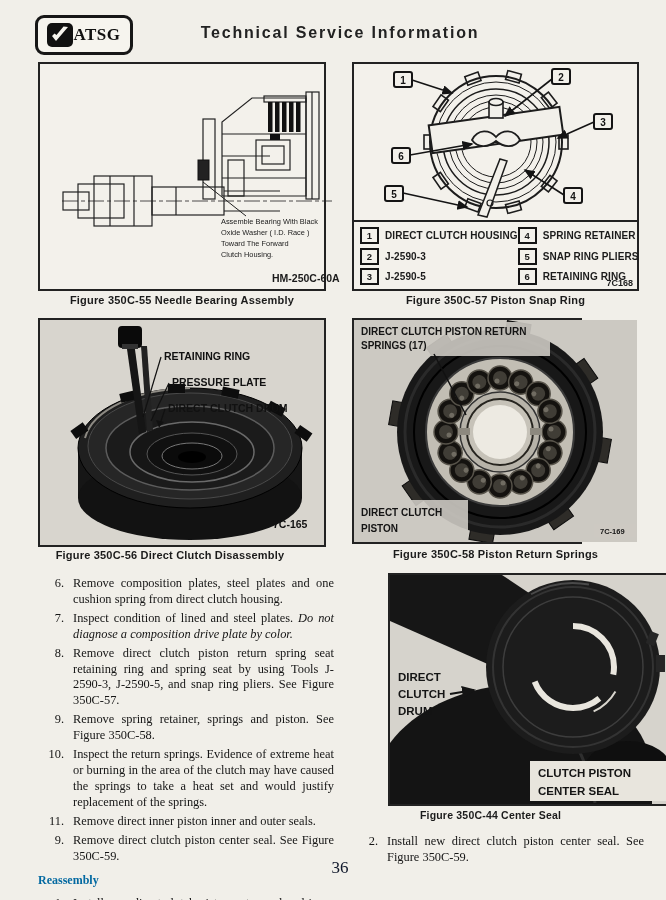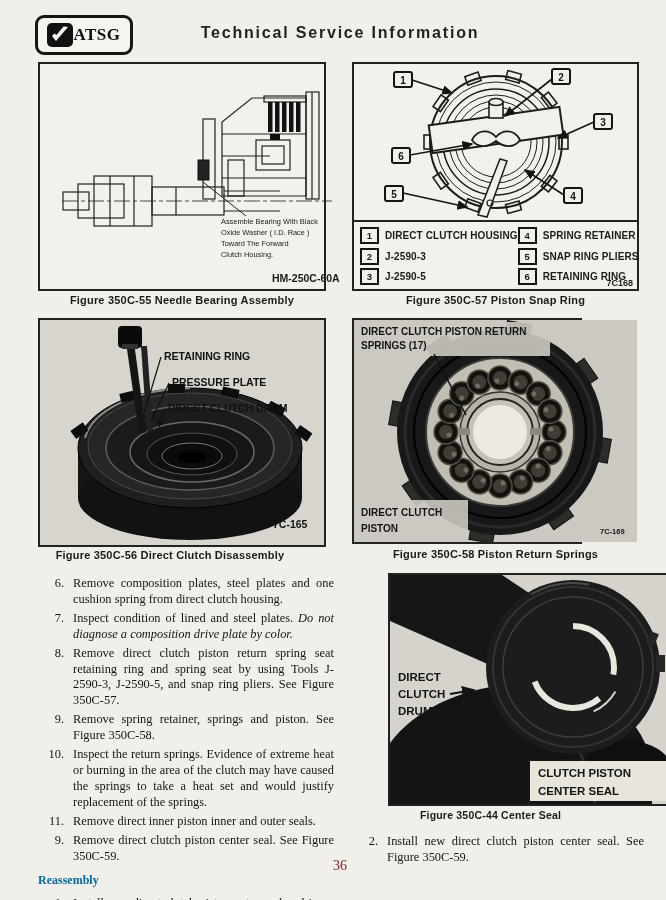--- a/index.html
+++ b/index.html
@@ -37,21 +37,21 @@
   .steps{position:absolute;left:38px;top:576px;width:296px;font-family:"Liberation Serif",serif;
     font-size:12.4px;line-height:15.9px;color:#151515;}
   .step{display:flex;margin-bottom:3px;}
   .step-num{width:26px;text-align:right;margin-right:9px;flex:0 0 auto;}
   .step-text{flex:1;text-align:justify;}
   .reassembly-heading{font-family:Liberation Serif, serif;font-weight:bold;font-size:12px;
     margin:9px 0 7px 0;color:#0369a1;}
   .step2{position:absolute;left:352px;top:834px;width:292px;font-family:"Liberation Serif",serif;
     font-size:12.4px;line-height:15.9px;color:#151515;display:flex;}
   .pagenum{position:absolute;left:320px;top:858px;width:40px;text-align:center;
-    font-family:"Liberation Serif",serif;font-size:14px;color:#7f1d1d;}
+    font-family:"Liberation Serif",serif;font-size:17px;color:#0f172a;}
   svg text{font-family:"Liberation Sans",sans-serif;}
 </style>
 </head>
 <body>
 
 <div class="page">
 
   <div class="logo">
     <svg class="logo-mark" viewBox="0 0 26 24">
       <rect x="0" y="0" width="26" height="24" rx="5" fill="#111"></rect>

